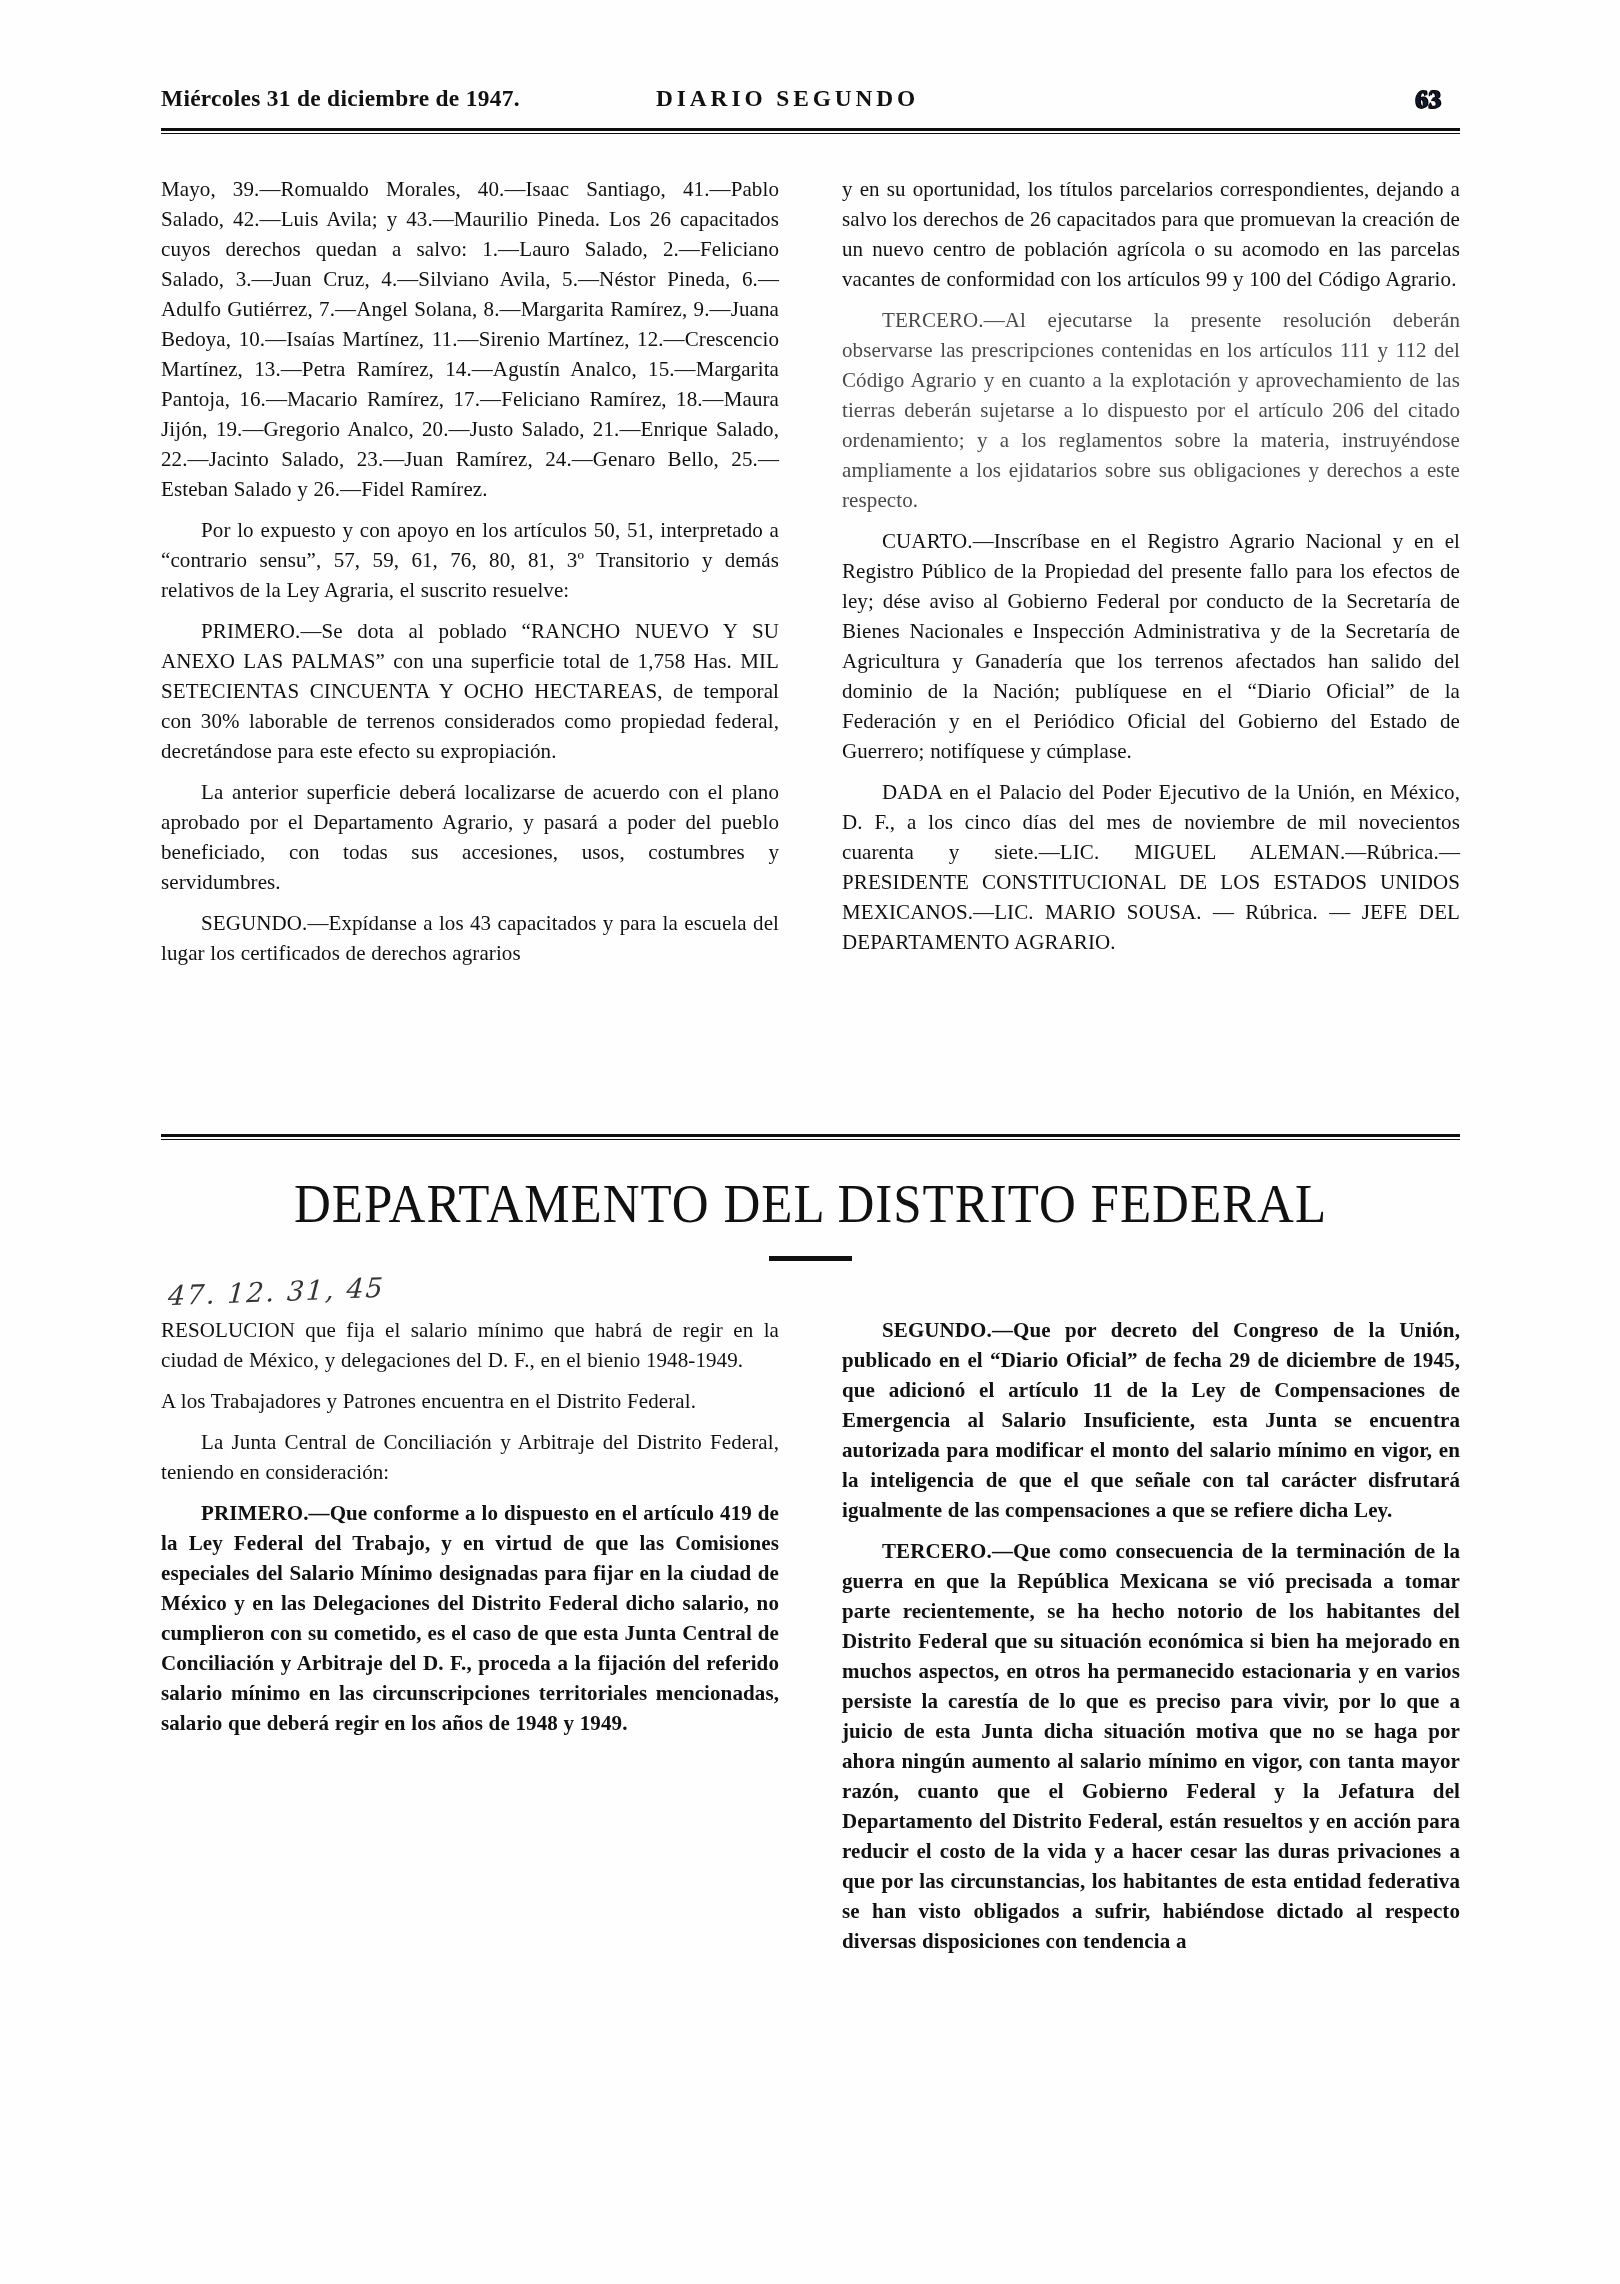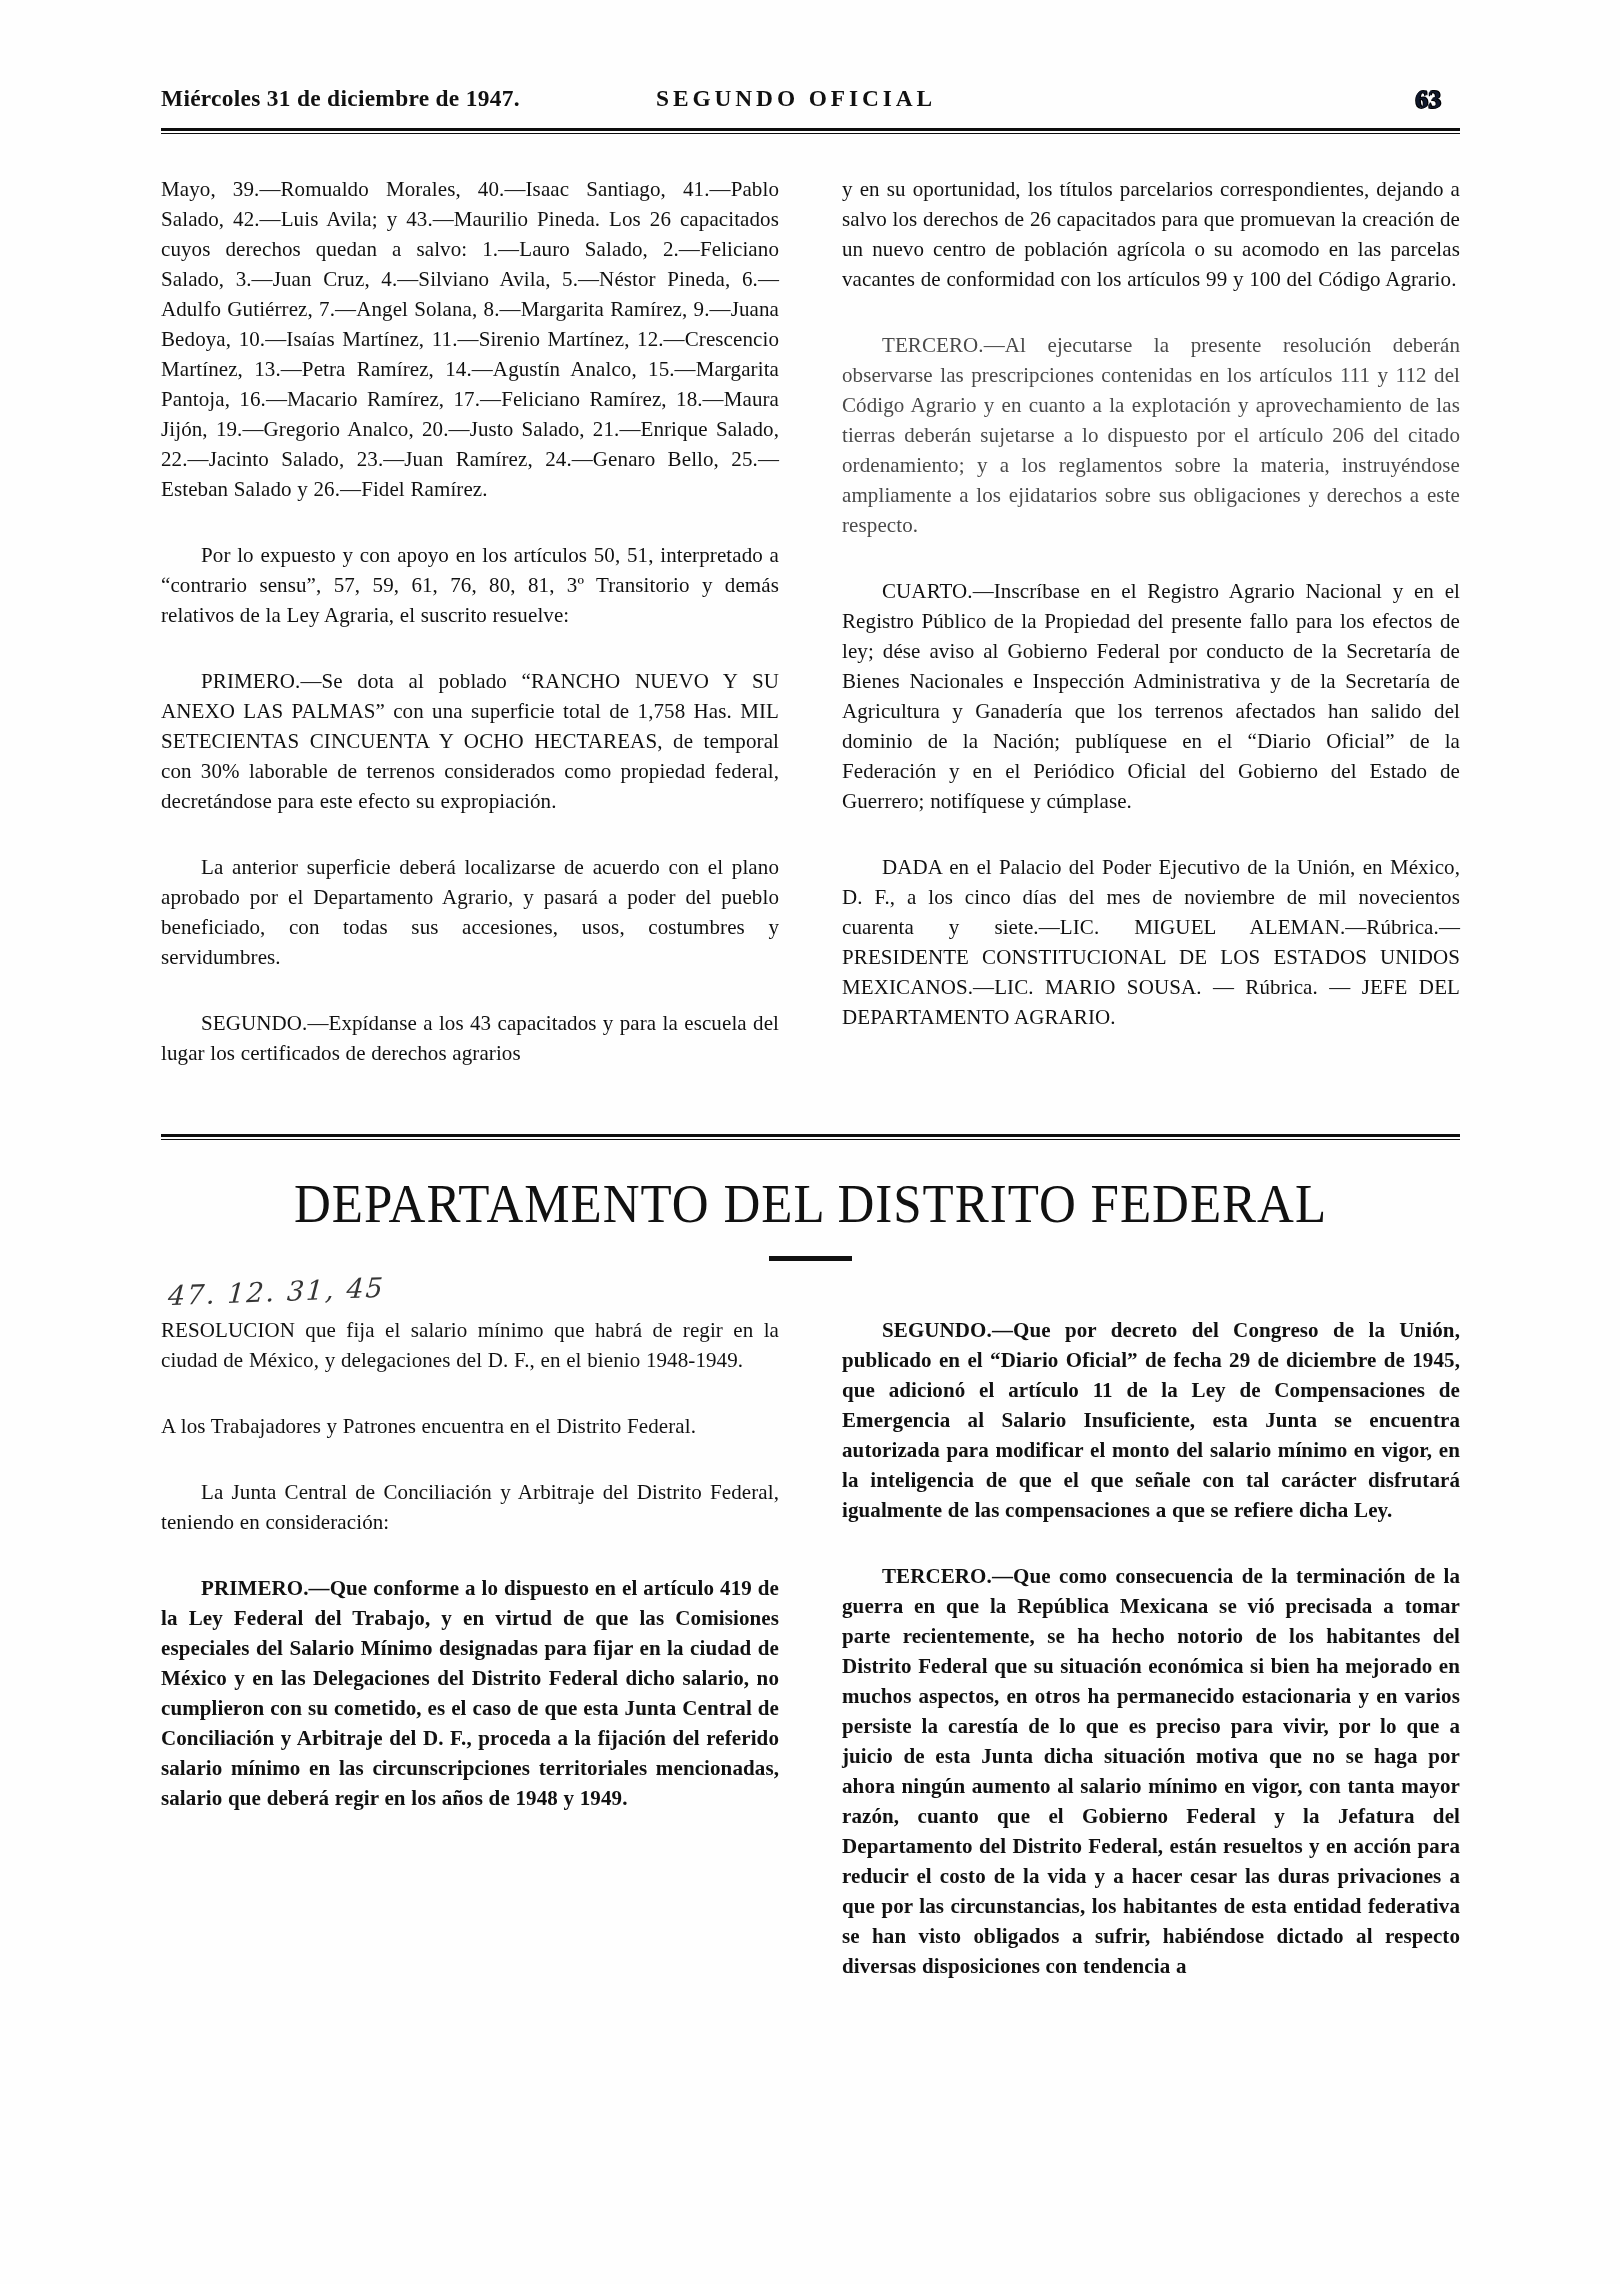--- a/index.html
+++ b/index.html
@@ -100,21 +100,21 @@
   p.body {
     margin: 0 0 0 0;
     font-size: 21px;
     line-height: 30px;
     text-align: justify;
     text-align-last: left;
     letter-spacing: 0.1px;
     word-spacing: 0.3px;
     hyphens: manual;
   }
-  p.body + p.body { margin-top: 36px; }
+  p.body + p.body { margin-top: 11px; }
   p.indent { text-indent: 40px; }
   p.noindent { text-indent: 0; }
   .lead { font-weight: 400; }
 
   
   .ink-heavy { font-weight: 700; }
   .ink-faint { color: #4a4a4a; }
 
   
   #rule-section {
@@ -158,21 +158,21 @@
     white-space: nowrap;
   }
 </style>
 </head>
 <body>
 
 <div id="page">
 
   <div class="masthead">
     <div class="masthead-date">Miércoles 31 de diciembre de 1947.</div>
-    <div class="masthead-title">SEGUNDO OFICIAL</div>
+    <div class="masthead-title">DIARIO SEGUNDO</div>
     <div class="masthead-folio">
       <span>63</span>
     </div>
   </div>
   <div class="rule-double" id="rule-head"></div>
 
   <div class="columns" id="section-agrario">
 
     <div class="col">
       <p class="body noindent">Mayo, 39.—Romualdo Morales, 40.—Isaac Santiago, 41.—Pablo Salado, 42.—Luis Avila; y 43.—Maurilio Pineda. Los 26 capacitados cuyos derechos quedan a salvo: 1.—Lauro Salado, 2.—Feliciano Salado, 3.—Juan Cruz, 4.—Silviano Avila, 5.—Néstor Pineda, 6.—Adulfo Gutiérrez, 7.—Angel Solana, 8.—Margarita Ramírez, 9.—Juana Bedoya, 10.—Isaías Martínez, 11.—Sirenio Martínez, 12.—Crescencio Martínez, 13.—Petra Ramírez, 14.—Agustín Analco, 15.—Margarita Pantoja, 16.—Macario Ramírez, 17.—Feliciano Ramírez, 18.—Maura Jijón, 19.—Gregorio Analco, 20.—Justo Salado, 21.—Enrique Salado, 22.—Jacinto Salado, 23.—Juan Ramírez, 24.—Genaro Bello, 25.—Esteban Salado y 26.—Fidel Ramírez.</p>

